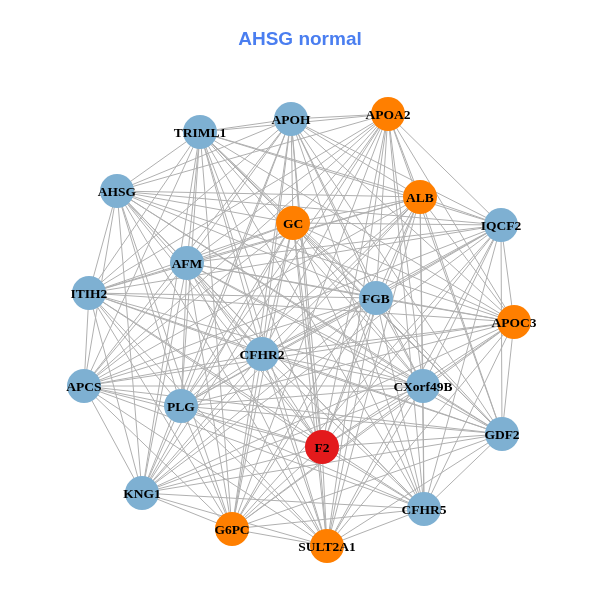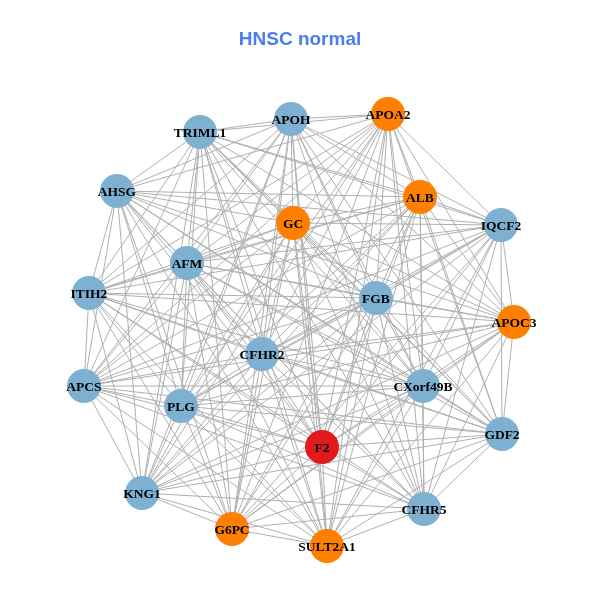--- a/index.html
+++ b/index.html
@@ -4,21 +4,21 @@
 <style>
   html, body { margin: 0; padding: 0; background: #ffffff; }
   body { width: 600px; height: 600px; position: relative; overflow: hidden; font-family: "Liberation Sans", sans-serif; }
   #title { position: absolute; left: 0; top: 28px; width: 600px; text-align: center; font-family: "Liberation Sans", sans-serif; font-weight: bold; font-size: 19px; color: #4a7ef0; }
   #graph { position: absolute; left: 0; top: 0; }
   .node-label { font-family: "Liberation Serif", serif; font-weight: bold; font-size: 13.5px; fill: #000; }
 </style>
 </head>
 <body>
 
-<div id="title">HNSC normal</div>
+<div id="title">AHSG normal</div>
 
 <svg id="graph" width="600" height="600" viewBox="0 0 600 600" xmlns="http://www.w3.org/2000/svg">
   <g id="edges">
       <line x1="291" y1="119" x2="388" y2="114" stroke="#b0b0b0" stroke-width="1"></line>
       <line x1="291" y1="119" x2="200" y2="132" stroke="#b0b0b0" stroke-width="1"></line>
       <line x1="291" y1="119" x2="117" y2="191" stroke="#b0b0b0" stroke-width="1"></line>
       <line x1="291" y1="119" x2="420" y2="197" stroke="#b0b0b0" stroke-width="1"></line>
       <line x1="291" y1="119" x2="293" y2="223" stroke="#b0b0b0" stroke-width="1"></line>
       <line x1="291" y1="119" x2="501" y2="225" stroke="#b0b0b0" stroke-width="1"></line>
       <line x1="291" y1="119" x2="187" y2="263" stroke="#b0b0b0" stroke-width="1"></line>

